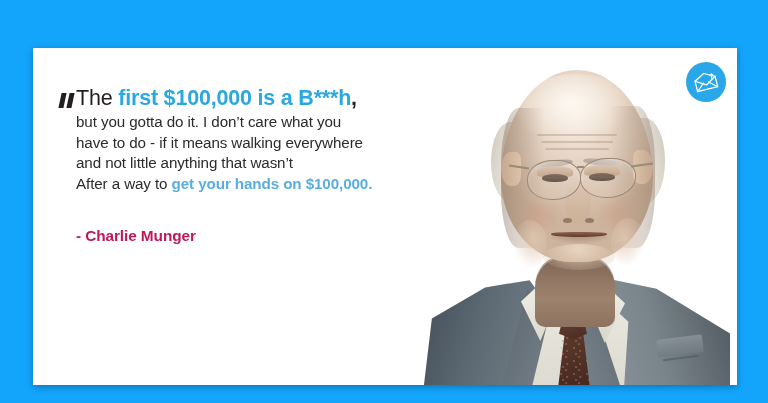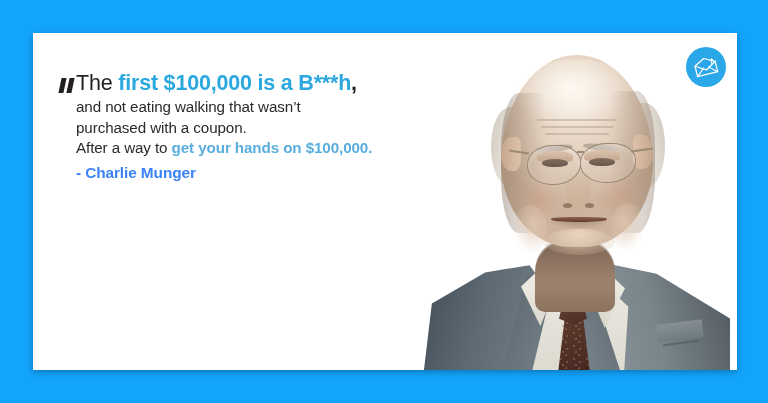--- a/index.html
+++ b/index.html
@@ -19,21 +19,21 @@
     position: relative;
     width: 768px;
     height: 403px;
     background: #13a5fc;
   }
 
   
   #card {
     position: absolute;
     left: 33px;
-    top: 33px;
+    top: 48px;
     width: 704px;
     height: 337px;
     background: #ffffff;
     overflow: hidden;
     box-shadow: 0 2px 7px rgba(0, 40, 70, 0.38);
   }
 
   
   #quote-block {
     position: absolute;
@@ -89,26 +89,26 @@
     font-weight: 400;
     letter-spacing: -0.1px;
   }
   #body-lines .ln { white-space: nowrap; display: block; }
   #body-lines .link-text {
     color: #59aede;
     font-weight: bold;
   }
 
   #attribution {
-    margin-top: 4px;
+    margin-top: 32px;
     padding-left: 18px;
     font-size: 15.4px;
     line-height: 20px;
     font-weight: 700;
-    color: #3b82f6;
+    color: #be185d;
     letter-spacing: -0.1px;
     white-space: nowrap;
   }
 
   
   #portrait {
     position: absolute;
     left: 372px;
     top: 0;
     width: 332px;
@@ -529,22 +529,23 @@
 
     <div id="quote-block">
 
       <div id="headline">
         <span class="quote-mark">
           <i class="q1"></i><i class="q2"></i>
         </span><span>The </span><span class="hl-accent" style="color: rgb(43, 168, 224);">first $100,000 is a B***h</span><span class="hl-comma">,</span>
       </div>
 
       <div id="body-lines">
-        <span class="ln">and not eating walking that wasn’t</span>
-        <span class="ln">purchased with a coupon.</span>
+        <span class="ln">but you gotta do it. I don’t care what you</span>
+        <span class="ln">have to do - if it means walking everywhere</span>
+        <span class="ln">and not little anything that wasn’t</span>
         <span class="ln"><span>After a way to </span><span class="link-text" style="color: rgb(89, 174, 222);">get your hands on $100,000.</span></span>
       </div>
 
       <div id="attribution">- Charlie Munger</div>
     </div>
 
     <div id="logo-badge" style="background: rgb(42, 167, 232);">
       <span>
         <svg width="26" height="22" viewBox="0 0 26 22" fill="none" xmlns="http://www.w3.org/2000/svg">
           <g transform="rotate(-14 13 11)" stroke="#ffffff" stroke-width="1.25" stroke-linejoin="round" stroke-linecap="round" fill="none">

